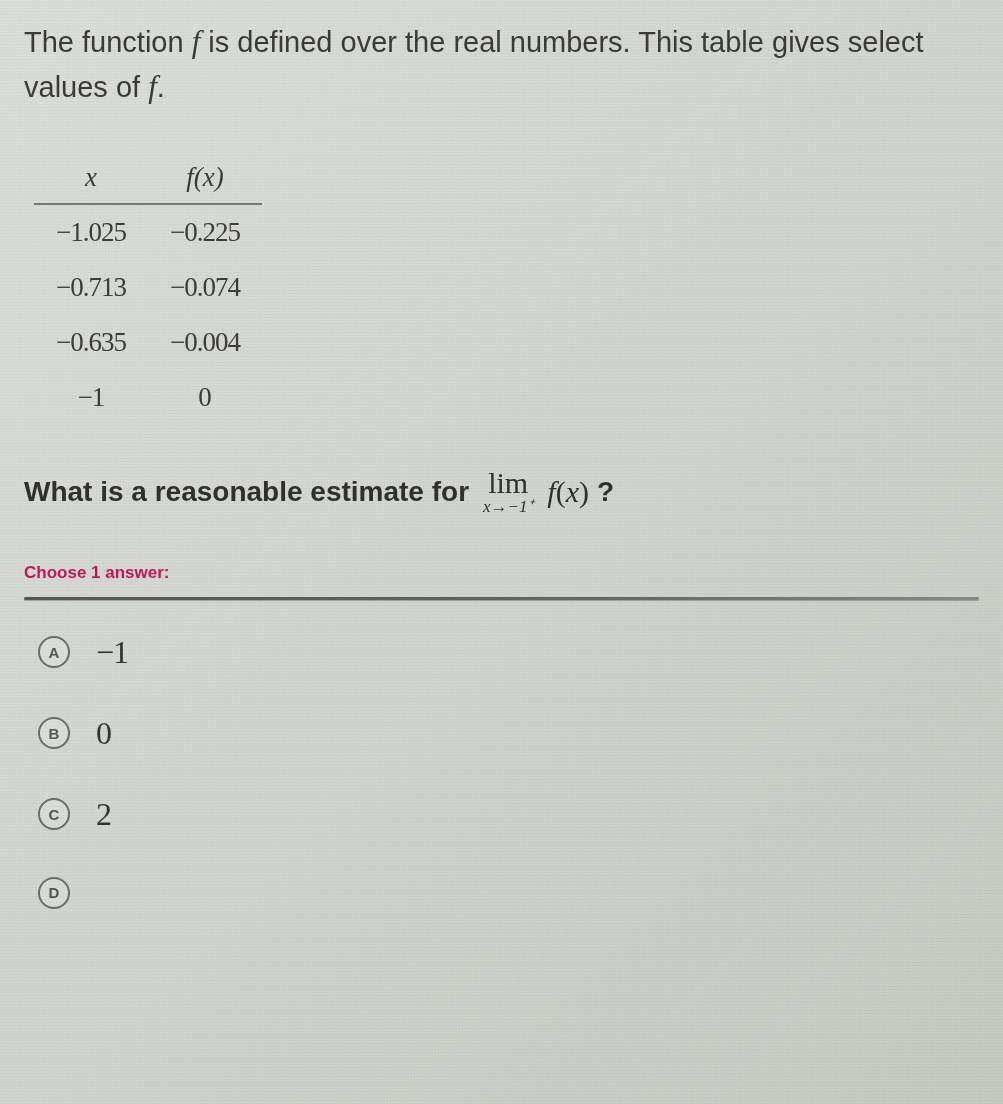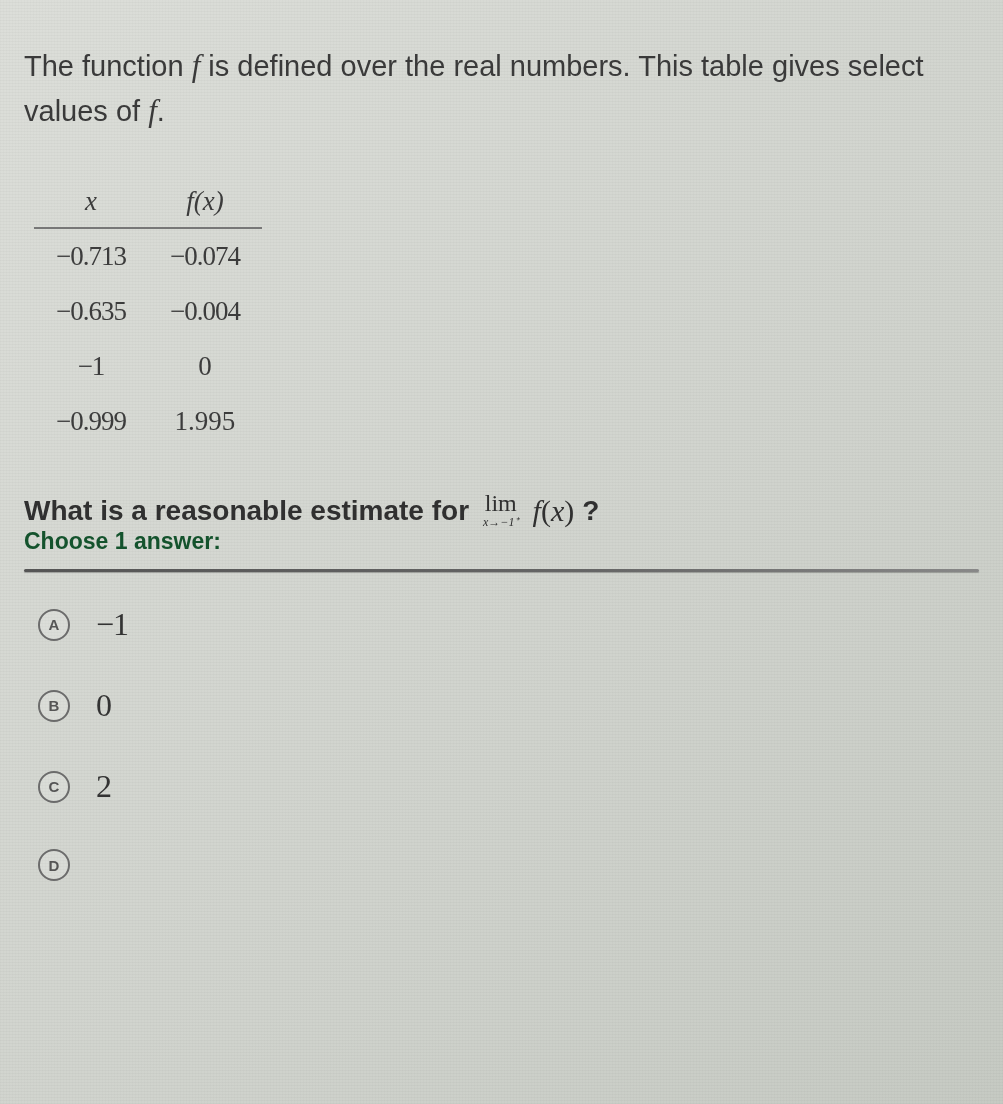--- a/index.html
+++ b/index.html
@@ -14,21 +14,20 @@
     height: 1104px;
     padding: 20px 24px 0 24px;
     color: #2d2d2d;
     overflow: hidden;
   }
   .prompt-text {
     font-size: 29px;
     line-height: 1.45;
     color: #3a3a3a;
     margin-bottom: 40px;
-    margin-top: 24px;
   }
   .fn { font-family: "Times New Roman", Times, serif; font-style: italic; font-size: 31px; }
   .mathvar { font-family: "Times New Roman", Times, serif; font-style: italic; }
   .data-table {
     border-collapse: collapse;
     margin: 6px 0 44px 10px;
   }
   .data-table th, .data-table td {
     padding: 12px 22px;
     text-align: center;
@@ -40,42 +39,43 @@
   .data-table th {
     font-style: italic;
     font-weight: 400;
     border-bottom: 2px solid #777;
     padding-bottom: 10px;
   }
   .question-line {
     font-size: 28px;
     font-weight: 600;
     color: #303030;
+    margin-bottom: 48px;
     display: flex;
     align-items: center;
     flex-wrap: wrap;
     gap: 8px;
   }
   .limit-block {
     display: inline-flex;
     flex-direction: column;
     align-items: center;
     font-family: "Times New Roman", Times, serif;
     font-style: normal;
     font-weight: 400;
     margin: 0 6px;
   }
-  .limit-block .lim { font-size: 24px; line-height: 0.9; }
-  .limit-block .cond { font-size: 12px; line-height: 1; margin-top: 2px;}
+  .limit-block .lim { font-size: 30px; line-height: 0.9; }
+  .limit-block .cond { font-size: 17px; line-height: 1; margin-top: 2px;}
   .fcall { font-family:"Times New Roman",Times,serif; font-style: italic; font-weight: 400; font-size: 30px;}
   .fcall .paren { font-style: normal; }
   .choose-label {
-    font-size: 23px;
+    font-size: 17px;
     font-weight: 700;
-    color: #14532d;
+    color: #be185d;
     margin-bottom: 14px;
   }
   .sep-line {
     height: 3px;
     background: linear-gradient(to right, #555, #666 60%, #888);
     border-radius: 2px;
     margin-bottom: 34px;
     box-shadow: 0 1px 1px rgba(0,0,0,0.25);
   }
   .answer-list { display: flex; flex-direction: column; gap: 44px; padding-left: 14px;}
@@ -109,34 +109,34 @@
 
 <table class="data-table">
   <thead>
     <tr>
       <th><span class="mathvar">x</span></th>
       <th><span class="mathvar">f</span>(<span class="mathvar">x</span>)</th>
     </tr>
   </thead>
   <tbody>
     <tr>
+        <td class="minus">−1.025</td>
+        <td class="minus">−0.225</td>
+      </tr>
+    <tr>
         <td class="minus">−0.713</td>
         <td class="minus">−0.074</td>
       </tr>
     <tr>
         <td class="minus">−0.635</td>
         <td class="minus">−0.004</td>
       </tr>
     <tr>
         <td class="minus">−1</td>
         <td>0</td>
-      </tr>
-    <tr>
-        <td class="minus">−0.999</td>
-        <td>1.995</td>
       </tr>
   </tbody>
 </table>
 
 <div class="question-line">
   <span>What is a reasonable estimate for</span>
   <span class="limit-block">
     <span class="lim">lim</span>
     <span class="cond"><span class="mathvar">x→−1⁺</span></span>
   </span>

